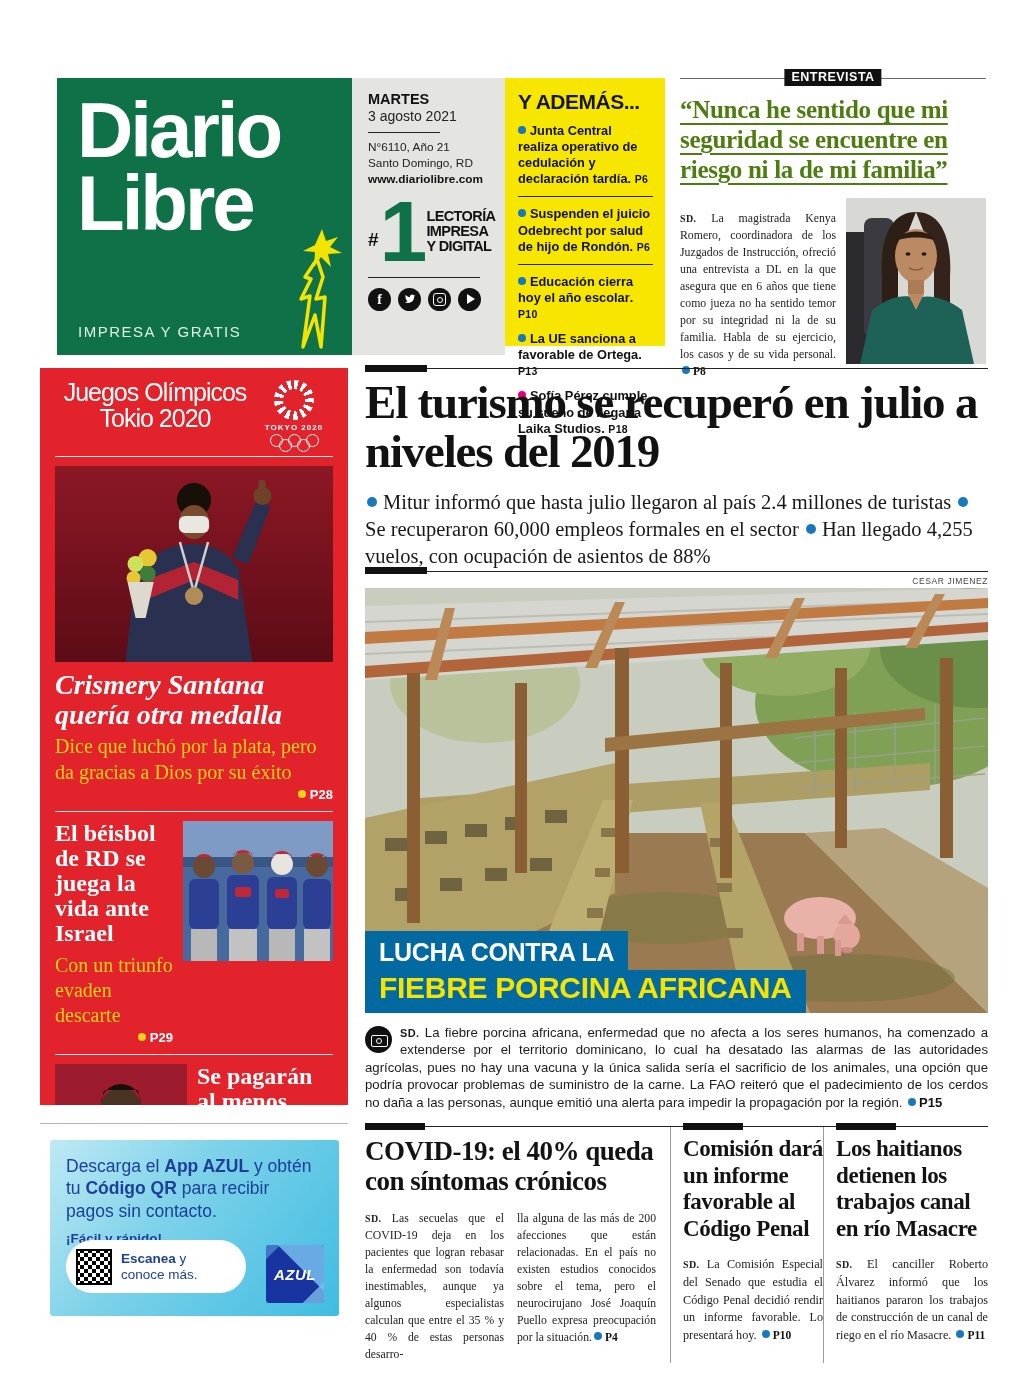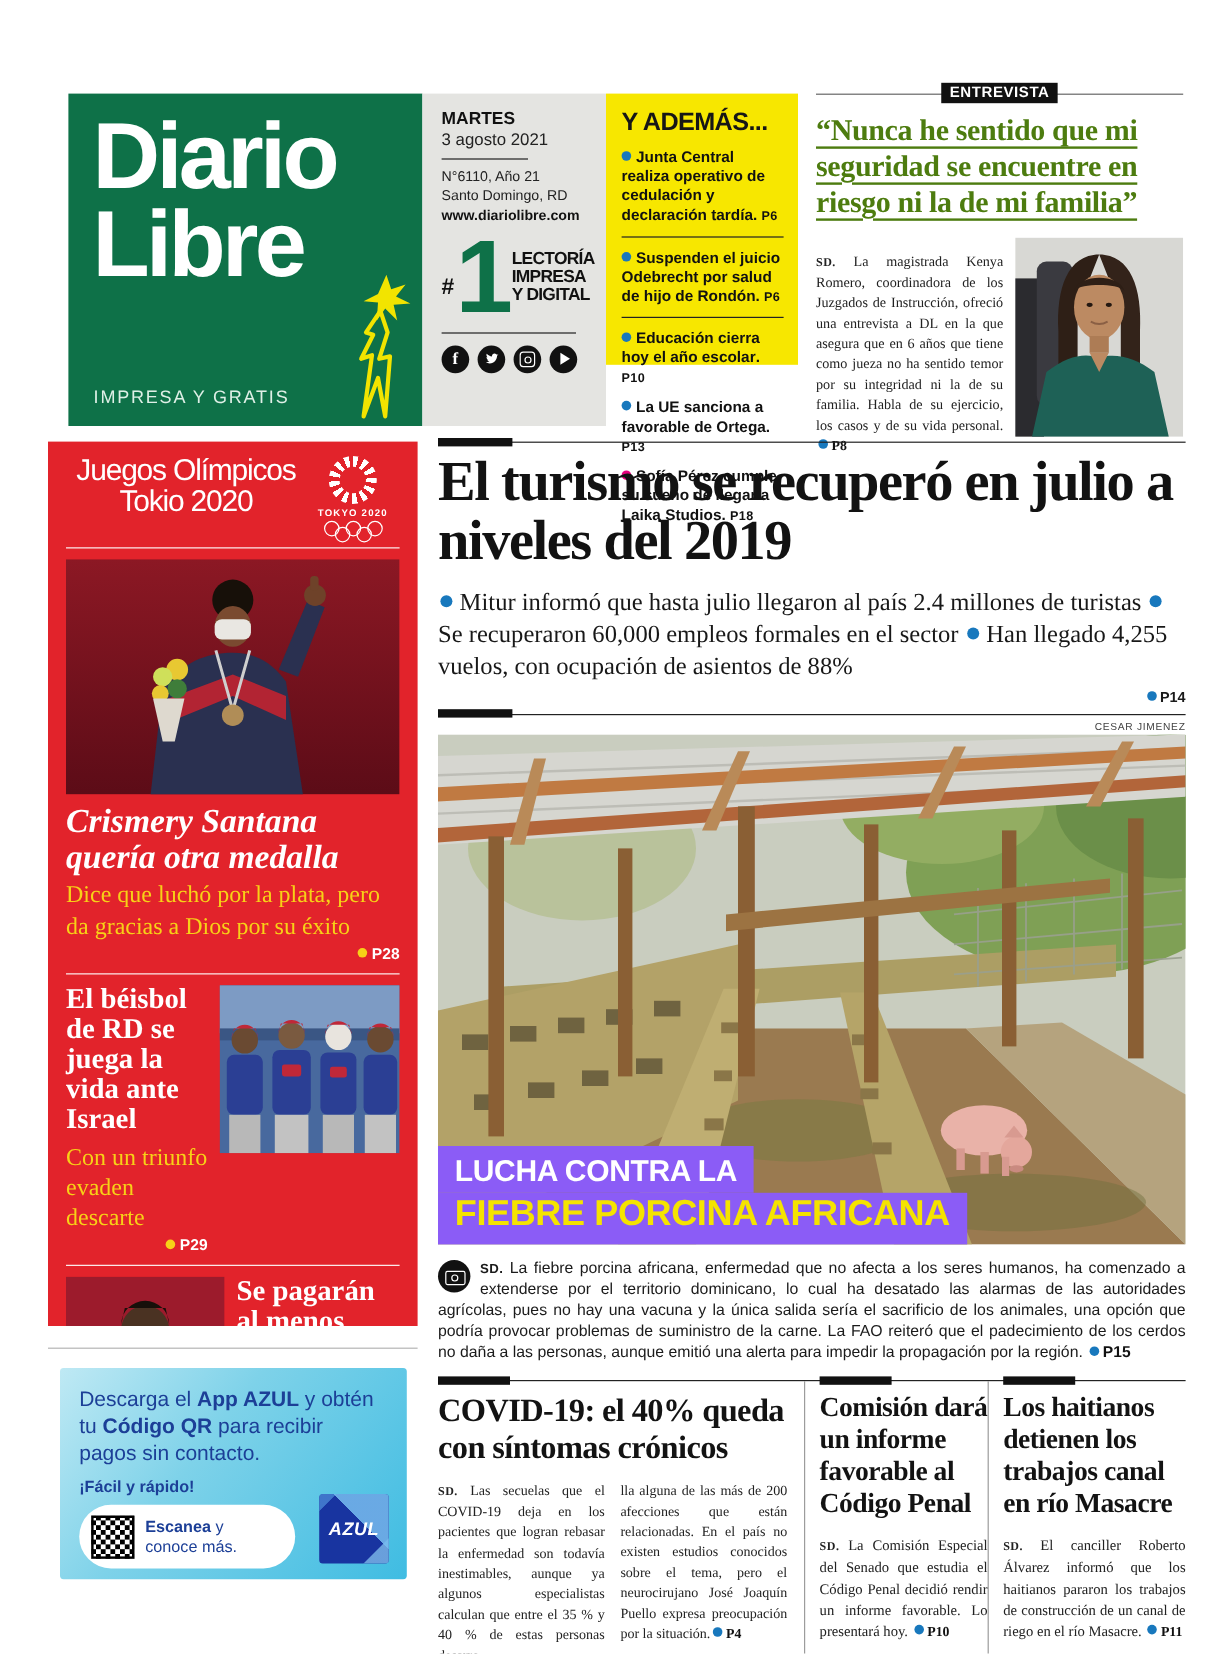--- a/index.html
+++ b/index.html
@@ -22,21 +22,21 @@
   .rank-num{font-weight:800;font-size:86px;line-height:.78;color:#0e7148;letter-spacing:-4px;margin:0 3px 0 1px;}
   .rank-lines{font-weight:800;font-size:14.5px;line-height:1.04;letter-spacing:-.6px;color:#111;}
   .mg-hr2{width:112px;border:none;border-top:1.5px solid #222;margin:12px 0 10px 0;}
   .social{display:flex;gap:7px;}
   .sicon{width:23px;height:23px;border-radius:50%;background:#111;display:flex;align-items:center;justify-content:center;color:#fff;}
   .fb-f{font-family:"Liberation Serif",serif;font-weight:bold;font-size:14px;margin-top:2px;}
   .ig-box{width:11px;height:11px;border:1.5px solid #fff;border-radius:3px;position:relative;}
   .ig-box::after{content:"";position:absolute;left:3px;top:3px;width:4px;height:4px;border:1px solid #fff;border-radius:50%;}
   .yt-tri{width:0;height:0;border-left:8px solid #fff;border-top:5px solid transparent;border-bottom:5px solid transparent;margin-left:2px;}
   
-  .mast-yellow{left:505px;top:78px;width:160px;height:226px;background:#f7e700;box-sizing:border-box;padding:12px 12px 0 13px;}
+  .mast-yellow{left:505px;top:78px;width:160px;height:268px;background:#f7e700;box-sizing:border-box;padding:12px 12px 0 13px;}
   .yad-title{font-size:21px;font-weight:700;letter-spacing:-.5px;color:#161616;}
   .yad-item{margin-top:9px;font-size:12.8px;line-height:1.26;color:#111;font-weight:600;}
   .yad-item.ruled{border-bottom:1.5px solid #222;padding-bottom:9px;}
   .yad-item b{font-weight:800;}
   .dot{display:inline-block;width:8px;height:8px;border-radius:50%;vertical-align:1px;margin-right:4px;}
   .dot.blue{background:#1878bd;} .dot.pink{background:#e6007d;} .dot.yellow{background:#f7d117;}
   .pref{font-weight:800;font-size:10.5px;letter-spacing:.3px;}
   
   .interview{left:680px;top:78px;width:306px;height:292px;border-top:1.5px solid #666;}
   .kicker{position:absolute;top:-10px;left:50%;transform:translateX(-50%);background:#111;color:#fff;
@@ -74,21 +74,21 @@
   .rule{position:relative;border-top:1.5px solid #222;}
   .rule::before{content:"";position:absolute;left:0;top:-4.5px;width:62px;height:7px;background:#111;}
   .main-h1{font-family:"Liberation Serif",serif;font-weight:bold;font-size:47px;line-height:1.04;
            letter-spacing:-1.2px;color:#121212;margin:9px 0 13px;}
   .deck{font-family:"Liberation Serif",serif;font-size:20.5px;line-height:1.33;color:#181818;margin:0;}
   .deck .bdot{width:10px;height:10px;margin:0 6px 0 2px;vertical-align:2px;}
   .p-right{text-align:right;font-weight:800;font-size:12px;margin:3px 0 7px;}
   .credit{text-align:right;font-size:8.5px;letter-spacing:.6px;color:#444;margin:4px 0 2px;}
   .photo-wrap{position:relative;height:425px;}
   .overlay{position:absolute;left:0;bottom:0;}
-  .ov-line{display:table;background:#8b5cf6;font-weight:800;letter-spacing:-.3px;}
+  .ov-line{display:table;background:#0369a1;font-weight:800;letter-spacing:-.3px;}
   .ov1{color:#fff;font-size:25px;padding:7px 14px 3px;}
   .ov2{color:#f5e300;font-size:30px;padding:1px 14px 8px;}
   .caption{margin-top:11px;font-size:13.2px;line-height:1.33;text-align:justify;color:#1b1b1b;font-weight:500;}
   .cam{float:left;width:27px;height:27px;border-radius:50%;background:#111;margin:2px 8px 2px 0;position:relative;}
   .cam::before{content:"";position:absolute;left:6px;top:9px;width:15px;height:10px;border:1.5px solid #fff;border-radius:2px;}
   .cam::after{content:"";position:absolute;left:11px;top:12px;width:4px;height:4px;border:1px solid #fff;border-radius:50%;}
   .caption .sd{font-size:11px;}
   .caption .pmark{font-size:13px;}
   
   .brow{display:flex;margin-top:15px;border-top:1.5px solid #222;}
@@ -104,21 +104,21 @@
   .b-cols{display:flex;gap:13px;margin-top:13px;}
   .b-col{flex:1;font-family:"Liberation Serif",serif;font-size:11.7px;line-height:1.46;text-align:justify;color:#222;}
   .b-body{font-family:"Liberation Serif",serif;font-size:12.2px;line-height:1.46;text-align:justify;color:#222;margin-top:14px;}
   .left-hr{left:40px;top:1123px;width:308px;border-top:1px solid #b5b5b5;}
   
   .ad{left:50px;top:1140px;width:289px;height:176px;border-radius:3px;box-sizing:border-box;padding:15px 16px;
       background:linear-gradient(128deg,#bfe9f4 0%,#7ed2e9 40%,#3fbce2 100%);}
   .ad-text{color:#1c3f97;font-size:17.5px;line-height:1.28;font-weight:500;}
   .ad-text b{font-weight:800;}
   .ad-tag{color:#1c3f97;font-size:13.5px;font-weight:700;margin-top:9px;}
-  .scan-pill{position:absolute;left:16px;bottom:9px;width:180px;height:53px;background:#fff;border-radius:27px;
+  .scan-pill{position:absolute;left:16px;bottom:23px;width:180px;height:53px;background:#fff;border-radius:27px;
              display:flex;align-items:center;padding:0 10px;box-sizing:border-box;gap:9px;}
   .qr{width:36px;height:36px;background:repeating-conic-gradient(#000 0% 25%,#fff 0% 50%);background-size:8px 8px;
       outline:2px solid #000;outline-offset:-2px;}
   .scan-txt{color:#1c3f97;font-size:13.5px;line-height:1.15;}
   .scan-txt b{font-weight:800;}
   .azul{position:absolute;right:15px;bottom:13px;width:58px;height:58px;background:#1834a0;border-radius:3px;
         display:flex;align-items:center;justify-content:center;overflow:hidden;}
   .azul::before{content:"";position:absolute;inset:0;
       background:linear-gradient(45deg,transparent 60%,rgba(120,190,240,.85) 60.5%),
                  linear-gradient(135deg,rgba(90,160,230,.6) 0 12%,transparent 12.5%),
@@ -314,21 +314,20 @@
     </div>
   </div>
 </div>
 
 <div class="abs left-hr"></div>
 
 <div class="abs main">
   <div class="rule"></div>
   <h1 class="main-h1">El turismo se recuperó en julio a niveles del 2019</h1>
   <p class="deck"><span class="bdot"></span><span>Mitur informó que hasta julio llegaron al país 2.4 millones de turistas</span> <span class="bdot"></span><span>Se recuperaron 60,000 empleos formales en el sector</span> <span class="bdot"></span><span>Han llegado 4,255 vuelos, con ocupación de asientos de 88%</span></p>
-  <div class="p-right"><span class="bdot"></span><span>P14</span></div>
   <div class="rule"></div>
   <div class="credit">CESAR JIMENEZ</div>
 
   <div class="photo-wrap">
     <svg width="623" height="425" viewBox="0 0 623 425" preserveAspectRatio="none">
       <rect width="623" height="425" fill="#c9cdbf"></rect>
       <ellipse cx="530" cy="115" rx="140" ry="85" fill="#7fa055"></ellipse>
       <ellipse cx="610" cy="60" rx="95" ry="60" fill="#6b8f49"></ellipse>
       <ellipse cx="420" cy="60" rx="85" ry="48" fill="#93ad62"></ellipse>
       <ellipse cx="120" cy="95" rx="95" ry="60" fill="#b9c29b"></ellipse>

